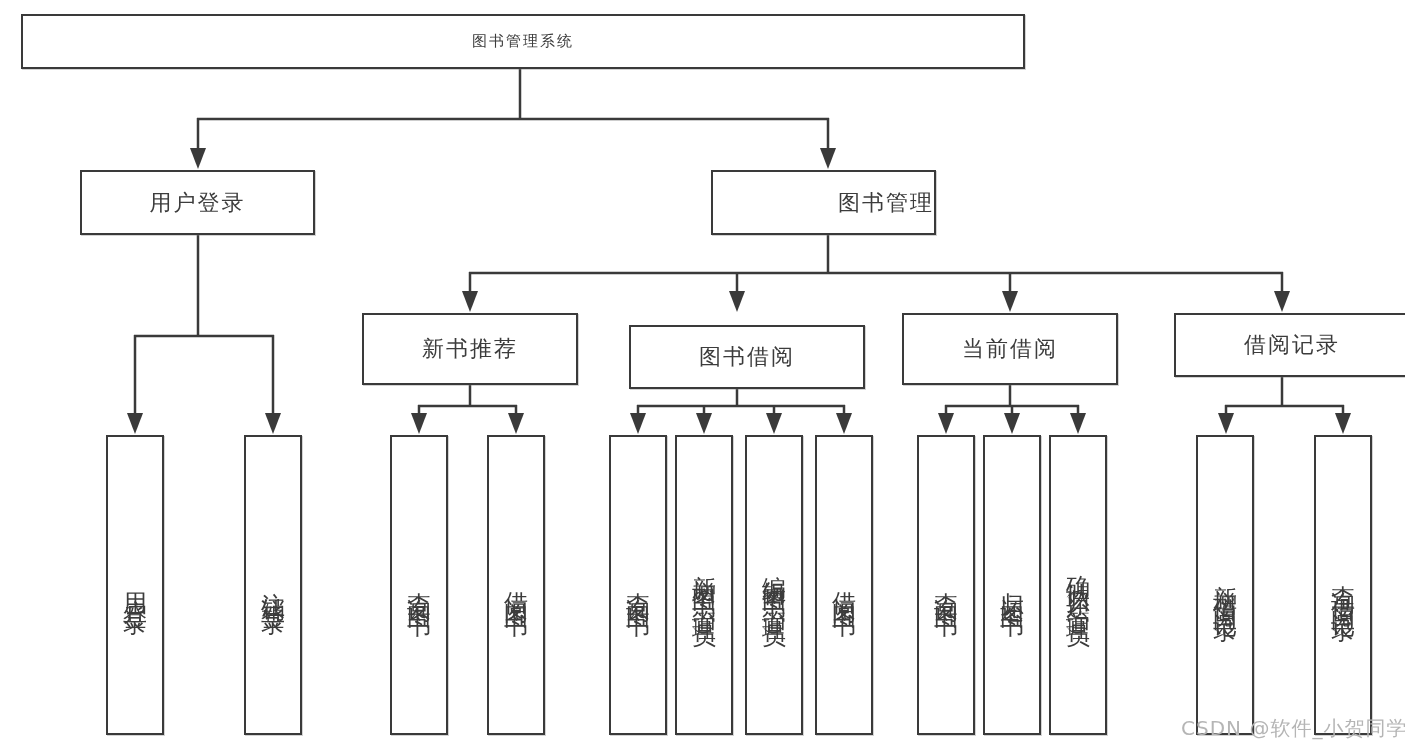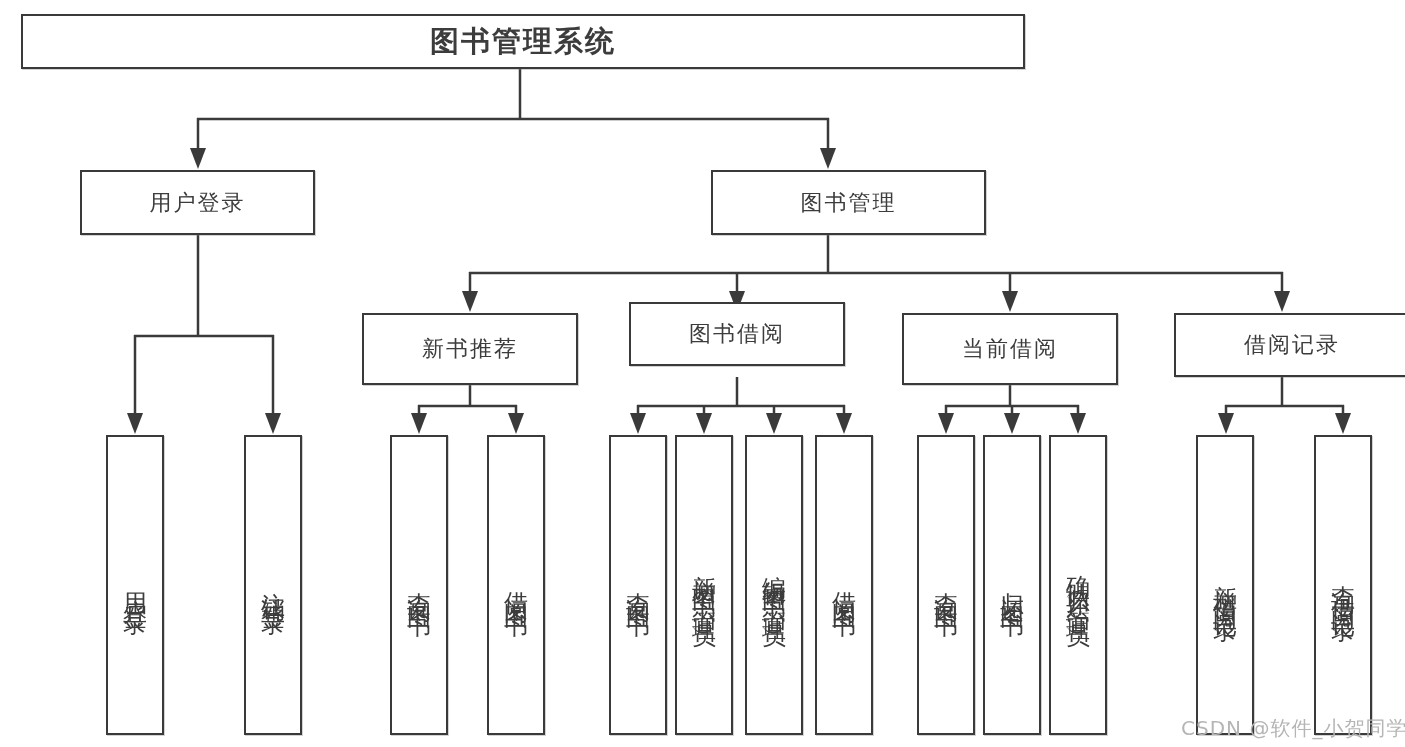--- a/index.html
+++ b/index.html
@@ -14,21 +14,21 @@
   svg.connectors polygon{fill:var(--line,#3a3a3a);}
   .node{
     position:absolute;z-index:2;box-sizing:border-box;
     border:2.5px solid var(--line,#3a3a3a);
     background:#ffffff;
     color:var(--text,#3c3c3c);
     display:flex;align-items:center;justify-content:center;
     box-shadow:1px 1px 0 rgba(130,130,130,.35);
   }
   .node.h{font-size:22px;letter-spacing:2px;}
-  .node.title{font-size:29px;font-weight:bold;}
+  .node.title{font-size:15px;}
   .node.v{
     writing-mode:vertical-rl;
     font-size:24px;letter-spacing:7px;line-height:1;
     padding-top:4px;
   }
   .watermark{
     position:absolute;z-index:5;
     color:var(--watermark,#b5b5b5);
     font-size:20px;letter-spacing:1px;white-space:nowrap;
   }
@@ -104,28 +104,28 @@
     </g>
   </svg>
 
   <div class="node h title" style="left:21px;top:14px;width:1004px;height:55px;">
     <span>图书管理系统</span>
   </div>
 
   <div class="node h" style="left:80px;top:170px;width:235px;height:65px;">
     <span>用户登录</span>
   </div>
-  <div class="node h" style="left:711px;top:170px;width:275px;height:65px;">
+  <div class="node h" style="left:711px;top:170px;width:225px;height:65px;justify-content:flex-end;">
     <span>图书管理</span>
   </div>
 
   <div class="node h" style="left:362px;top:313px;width:216px;height:72px;">
     <span>新书推荐</span>
   </div>
-  <div class="node h" style="left:629px;top:302px;width:216px;height:64px;">
+  <div class="node h" style="left:629px;top:325px;width:236px;height:64px;">
     <span>图书借阅</span>
   </div>
   <div class="node h" style="left:902px;top:313px;width:216px;height:72px;">
     <span>当前借阅</span>
   </div>
   <div class="node h" style="left:1174px;top:313px;width:236px;height:64px;">
     <span>借阅记录</span>
   </div>
 
   <div class="node v" style="left:106px;top:435px;width:58px;height:300px;">

